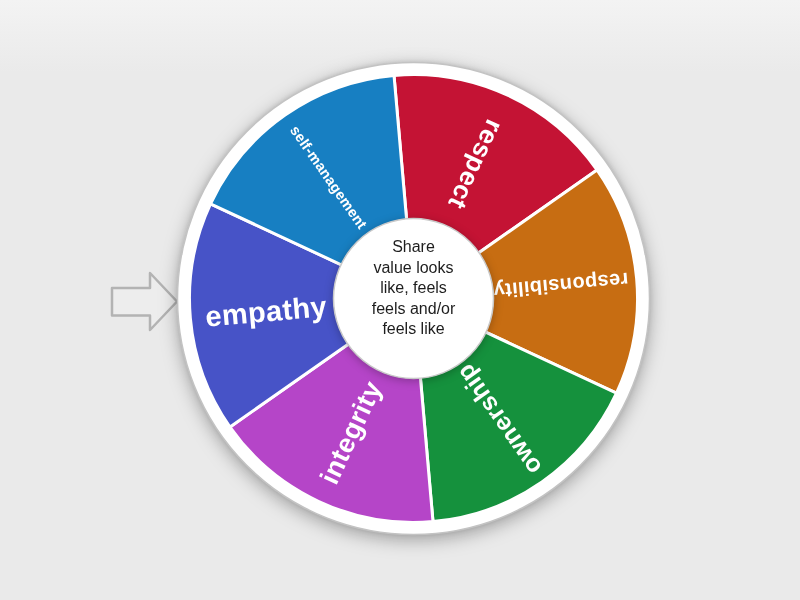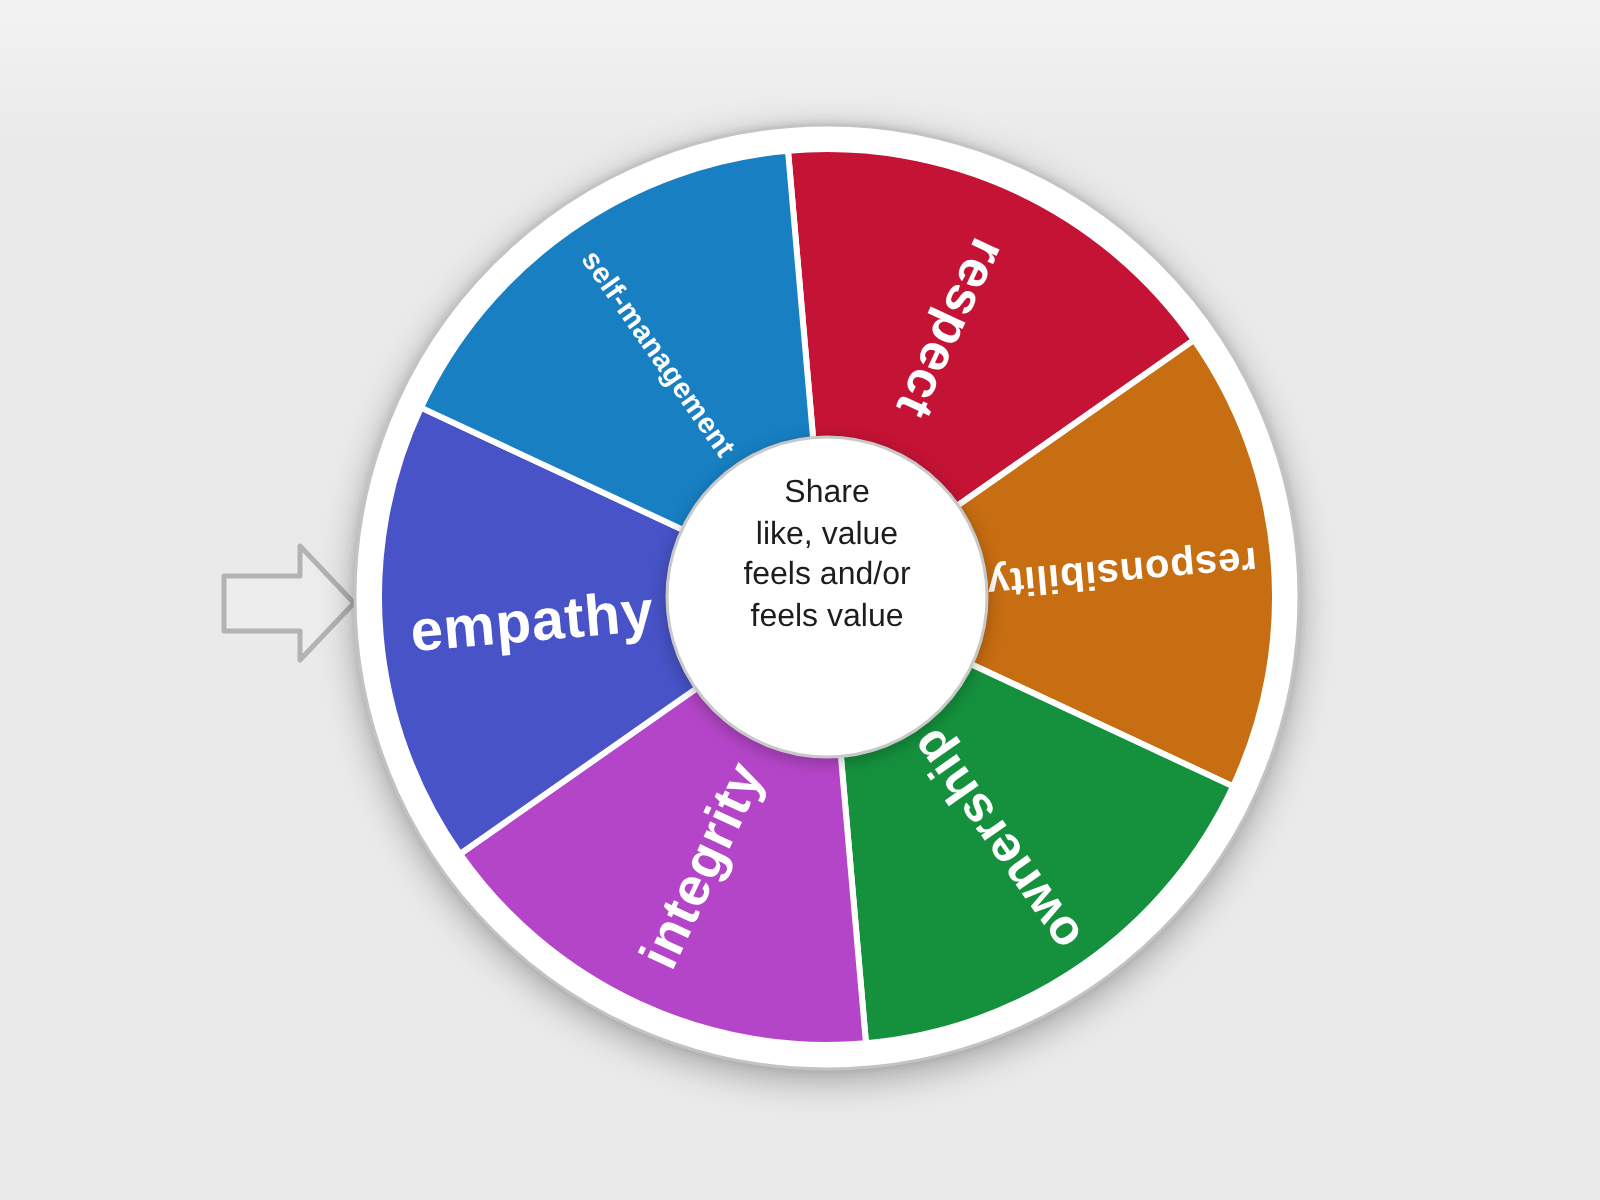--- a/index.html
+++ b/index.html
@@ -94,17 +94,18 @@
       <text class="wedge-label fs-integrity" transform="translate(351.0,432.6) rotate(-65)">integrity</text>
       <text class="wedge-label fs-empathy" transform="translate(266.1,311.4) rotate(-5)">empathy</text>
       <text class="wedge-label fs-selfmanagement" transform="translate(328.6,177.3) rotate(55)">self-management</text>
     </g>
 
     <circle class="hub" cx="413.5" cy="298.5" r="80"></circle>
   </svg>
 
   <div class="center-prompt">
     <span>Share</span>
-    <span>like, value</span>
+    <span>value looks</span>
+    <span>like, feels</span>
     <span>feels and/or</span>
-    <span>feels value</span>
+    <span>feels like</span>
   </div>
 </div>
 
 </body></html>

